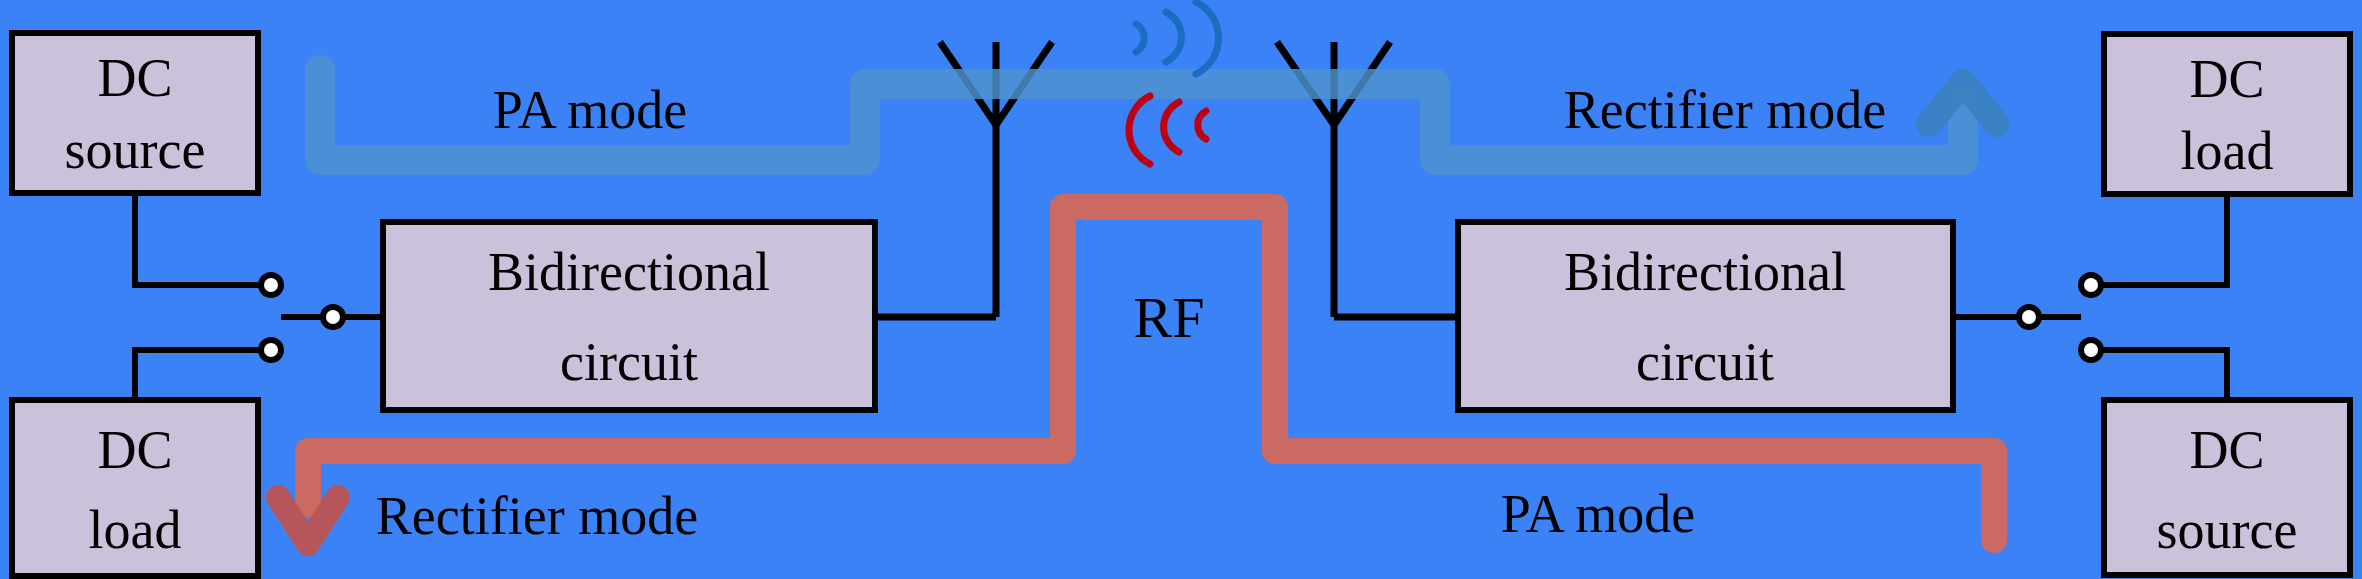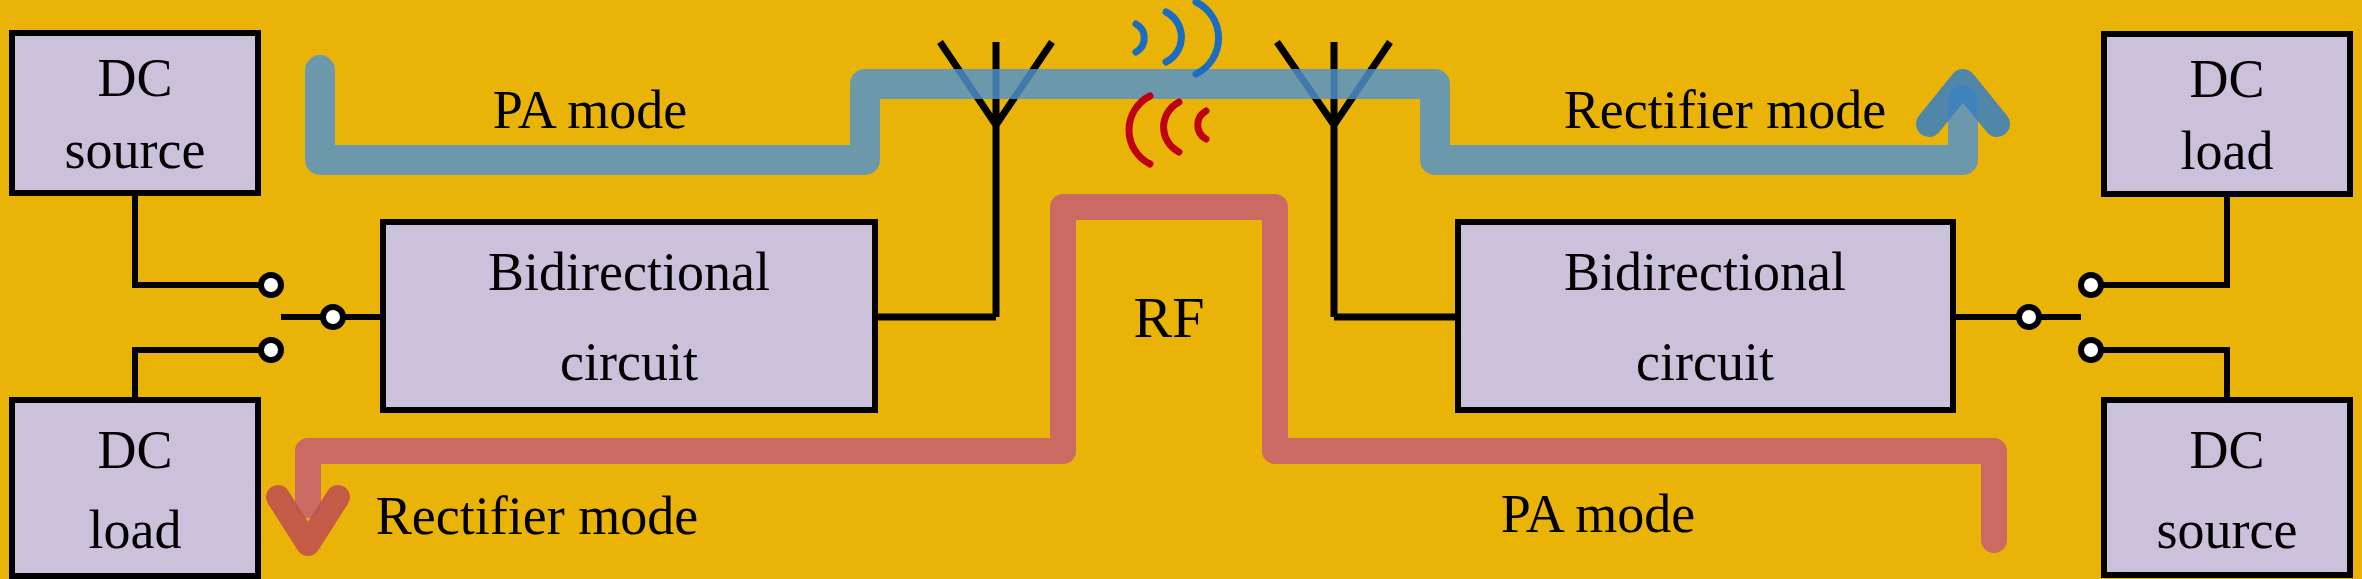--- a/index.html
+++ b/index.html
@@ -4,21 +4,21 @@
 <style>
   html, body {
     margin: 0;
     padding: 0;
     background: #ffffff;
   }
   .canvas-wrap {
     width: 2362px;
     height: 579px;
     position: relative;
-    background: #eab308;
+    background: #3b82f6;
   }
   svg { display: block; }
   text {
     font-family: "Liberation Serif", "DejaVu Serif", serif;
   }
   .box-label { font-size: 54px; }
   .mode-label { font-size: 54px; }
   .rf-label { font-size: 58px; }
 </style>
 </head>

